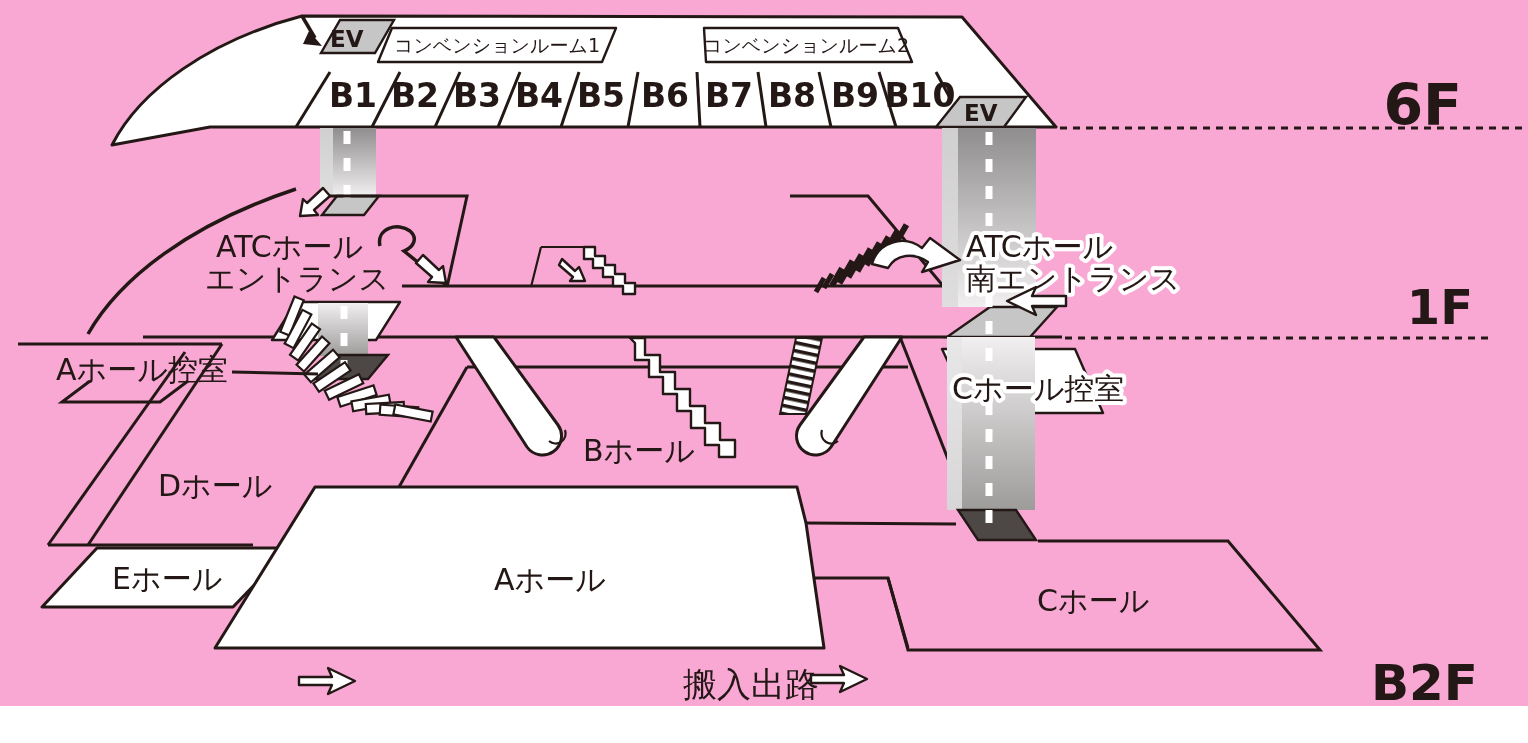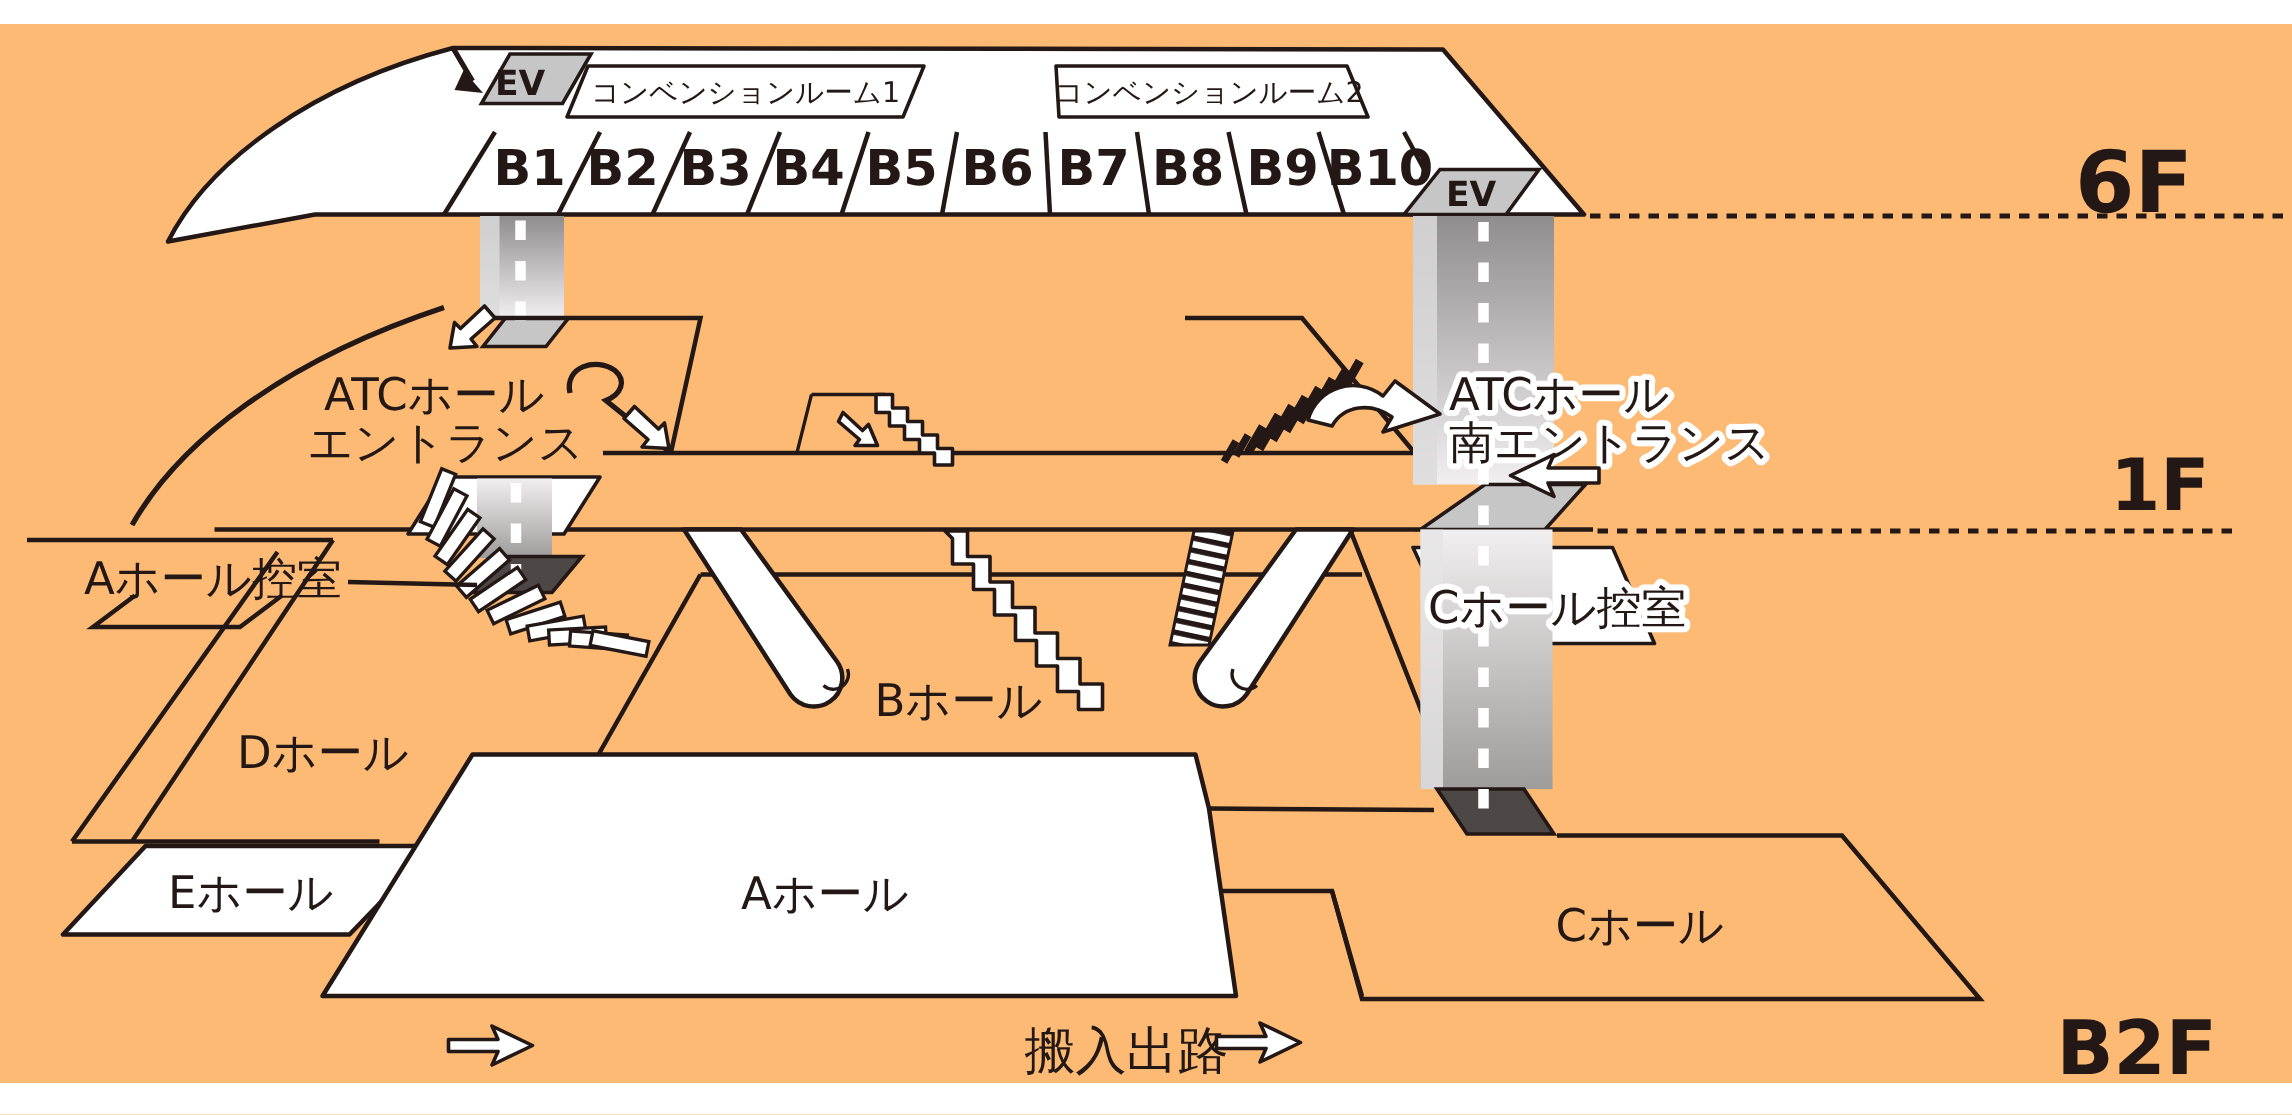--- a/index.html
+++ b/index.html
@@ -1,17 +1,17 @@
 <!DOCTYPE html>
 <html><head>
 <meta charset="utf-8">
 <style>
   html,body{margin:0;padding:0;background:#ffffff;}
-  .stage{position:relative;width:1528px;height:706px;background:#fdba74;overflow:hidden;
-         font-family:"DejaVu Sans",sans-serif;margin-top:16px;}
+  .stage{position:relative;width:1528px;height:706px;background:#f9a8d4;overflow:hidden;
+         font-family:"DejaVu Sans",sans-serif;}
   svg{display:block}
   .ln{stroke:#231815;stroke-width:3;fill:none;stroke-linecap:butt;stroke-linejoin:miter;}
   .ln35{stroke:#231815;stroke-width:3.5;fill:none;}
   .ln2{stroke:#231815;stroke-width:2.2;fill:none;}
   .wfill{fill:#ffffff;stroke:#231815;stroke-width:3;stroke-linejoin:round;}
   .wfill2{fill:#ffffff;stroke:#231815;stroke-width:2.4;stroke-linejoin:round;}
   .dot{stroke:#231815;stroke-width:3.2;fill:none;stroke-dasharray:7 6;}
   .padg{fill:#c7c6c6;stroke:#231815;stroke-width:2.4;}
   .padd{fill:#4d4846;stroke:#231815;stroke-width:2.4;}
   .dash-ev{stroke:#ffffff;stroke-width:7;fill:none;stroke-dasharray:13 14;}

